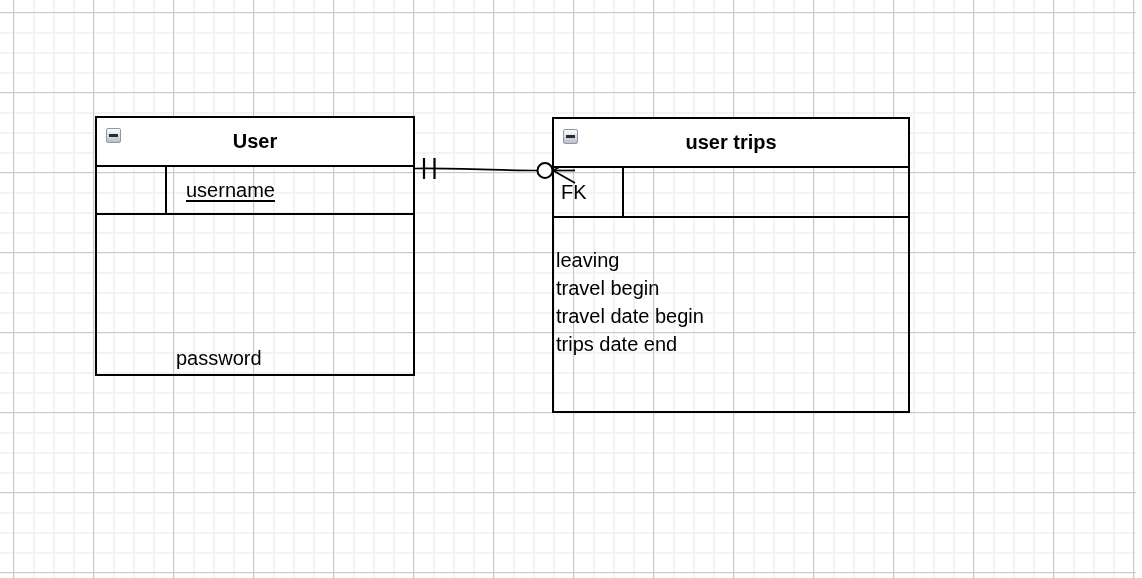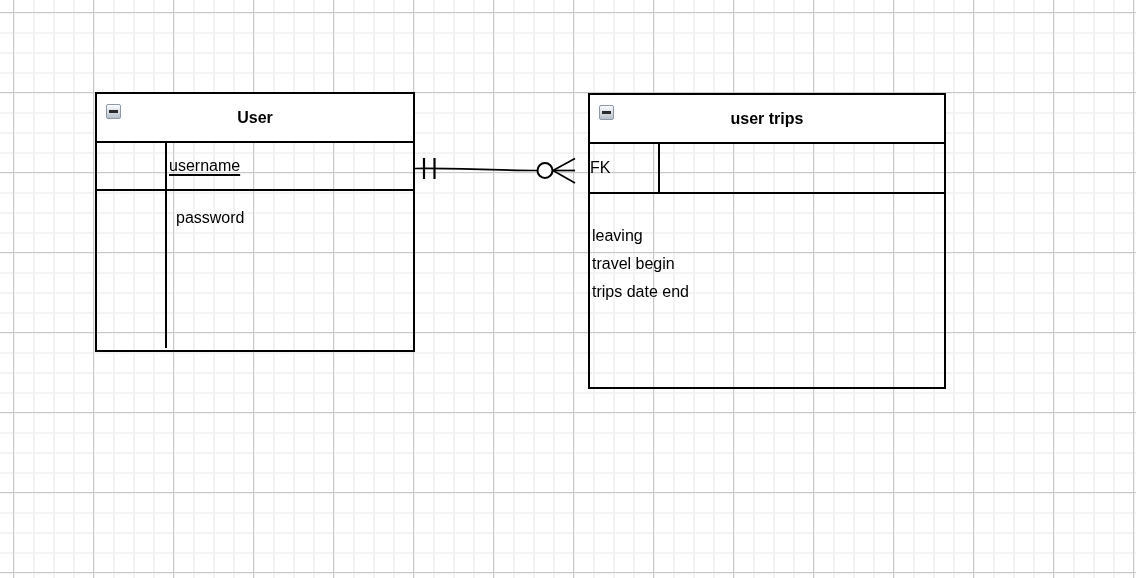--- a/index.html
+++ b/index.html
@@ -20,24 +20,25 @@
       linear-gradient(to right, #f3f3f3 2px, transparent 2px),
       linear-gradient(to bottom, #f3f3f3 2px, transparent 2px);
     background-size: 80px 80px, 80px 80px, 20px 20px, 20px 20px;
     background-position: 13px 0, 0 12px, 13px 0, 0 12px;
   }
 
   .entity {
     position: absolute;
     border: 2px solid #000;
     background: transparent;
-    font-size: 16px;
+    font-size: 20px;
+    margin-top: 24px;
   }
   .entity-user   { left: 95px;  top: 92px; width: 320px; height: 260px; }
-  .entity-trips  { left: 588px; top: 93px; width: 358px; height: 296px; }
+  .entity-trips  { left: 552px; top: 93px; width: 358px; height: 296px; }
 
   .entity-header {
     position: relative;
     height: 49px;
     border-bottom: 2px solid #000;
     background: #ffffff;
     display: flex; align-items: center; justify-content: center;
     font-weight: bold;
   }
   .collapse-btn {
@@ -54,30 +55,31 @@
     background: #2b2b2b;
   }
 
   .key-row { display: flex; border-bottom: 2px solid #000; }
   .entity-user  .key-row { height: 48px; }
   .entity-trips .key-row { height: 50px; }
   .key-cell {
     width: 70px; flex: 0 0 70px;
     border-right: 2px solid #000;
     display: flex; align-items: center;
+    padding-left: 7px;
   }
   .field-cell {
     flex: 1;
     display: flex; align-items: center;
-    padding-left: 2px;
+    padding-left: 19px;
   }
   .pk { text-decoration: underline; text-decoration-thickness: 2px; text-underline-offset: 3px; }
 
   .entity-body { display: flex; flex: 1; }
-  .entity-user  .entity-body { height: 157px; }
+  .entity-user  .entity-body { height: 157px; align-items: flex-end; }
   .entity-trips .entity-body { height: 191px; }
   .body-key-col {
     width: 70px; flex: 0 0 70px;
     border-right: 2px solid #000;
   }
   .body-fields { flex: 1; line-height: 28px; }
   .entity-user  .body-fields { padding: 13px 4px 0 9px; }
   .entity-trips .body-fields { padding: 28px 4px 0 2px; }
 
   .connector-svg {
@@ -131,18 +133,19 @@
       <span class="collapse-btn"></span>
       <span>user trips</span>
     </div>
     <div class="key-row">
       <div class="key-cell">FK</div>
     </div>
     <div class="entity-body">
       <div class="body-fields">
         <div>leaving</div>
         <div>travel begin</div>
+        <div>travel date begin</div>
         <div>trips date end</div>
       </div>
     </div>
   </div>
 
 </div>
 
 </body></html>

